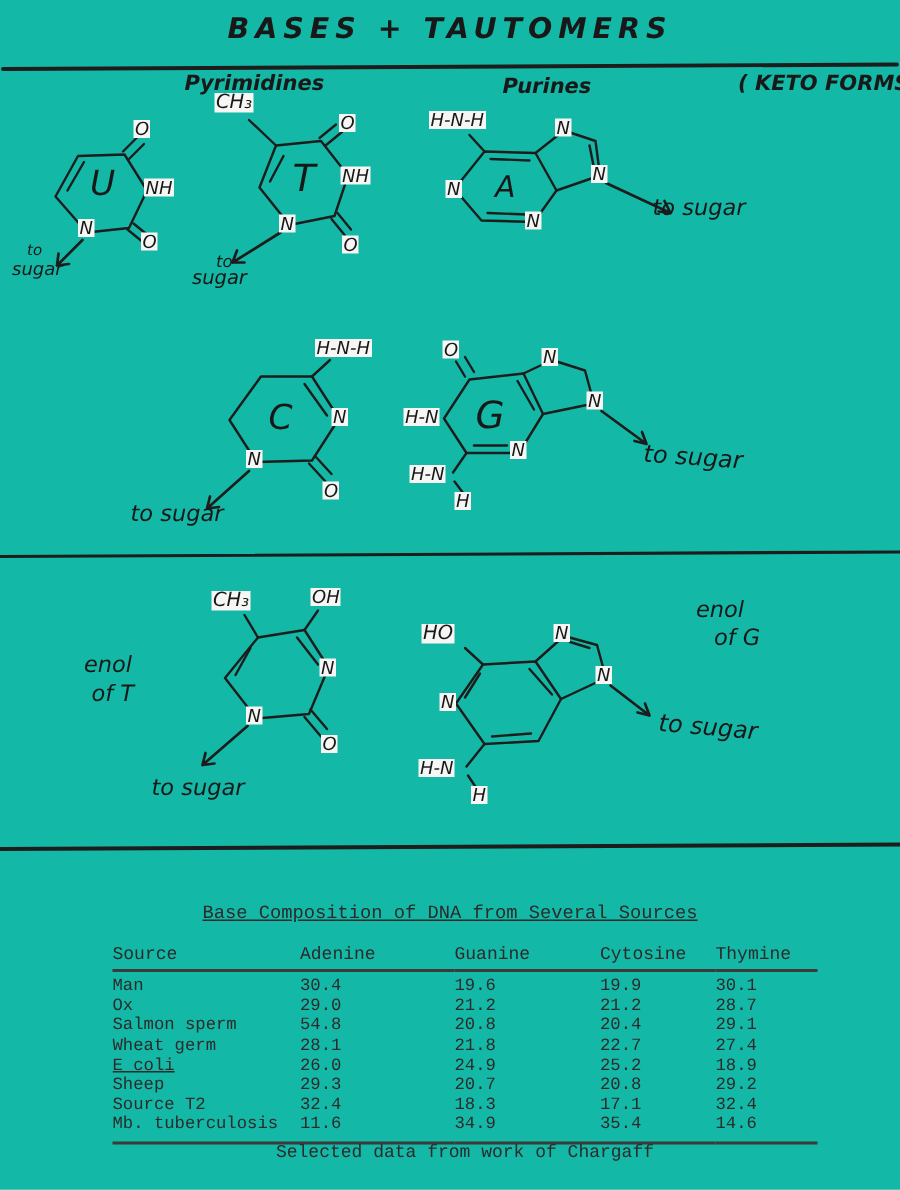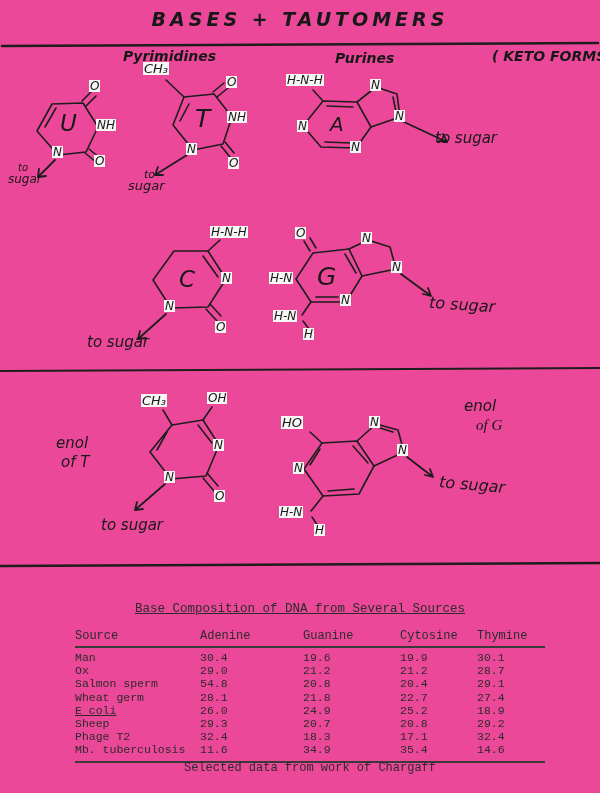--- a/index.html
+++ b/index.html
@@ -1,16 +1,16 @@
 <!DOCTYPE html>
 <html><head>
 <meta charset="utf-8">
 <style>
   html,body{margin:0;padding:0;}
-  .page{position:relative;width:600px;height:793px;background:#ec4899;overflow:hidden;
+  .page{position:relative;width:600px;height:793px;background:#14b8a6;overflow:hidden;
         font-family:"DejaVu Sans",sans-serif;}
   .art{position:absolute;left:0;top:0;}
   .art path{stroke:#1d1d1d;stroke-width:1.6;fill:none;stroke-linecap:round;stroke-linejoin:round;}
   .art path.rule{stroke-width:2.1;}
   .art path.thick{stroke-width:2.6;}
   .art path.arrow{stroke-width:1.8;}
   .hw{position:absolute;font-family:"DejaVu Sans",sans-serif;font-style:italic;color:#181818;
       white-space:nowrap;line-height:1;}
   .atom{background:#f6f6f4;padding:0 1px;font-size:12px;}
   .ltr{font-size:23px;}
@@ -167,21 +167,21 @@
   <span class="hw" style="left:56px;top:436px;font-size:15px;">enol</span>
   <span class="hw" style="left:61px;top:455px;font-size:15px;">of T</span>
   <span class="hw atom" style="left:141px;top:394px;font-size:13px;">CH₃</span>
   <span class="hw atom" style="left:207px;top:392px;">OH</span>
   <span class="hw atom" style="left:213px;top:439px;">N</span>
   <span class="hw atom" style="left:164px;top:471px;">N</span>
   <span class="hw atom" style="left:214px;top:490px;">O</span>
   <span class="hw sugar" style="left:101px;top:518px;">to sugar</span>
 
   <span class="hw" style="left:464px;top:399px;font-size:15px;">enol</span>
-  <span class="hw" style="left:476px;top:418px;font-size:15px;font-family:Liberation Serif, serif;">of G</span>
+  <span class="hw" style="left:476px;top:418px;font-size:15px;">of G</span>
   <span class="hw atom" style="left:281px;top:416px;font-size:13px;">HO</span>
   <span class="hw atom" style="left:293px;top:462px;">N</span>
   <span class="hw atom" style="left:369px;top:416px;">N</span>
   <span class="hw atom" style="left:397px;top:444px;">N</span>
   <span class="hw atom" style="left:279px;top:506px;">H-N</span>
   <span class="hw atom" style="left:314px;top:524px;">H</span>
   <span class="hw" style="left:439px;top:477px;font-size:16px;transform:rotate(5deg);">to sugar</span>
 
   <div class="tbl-title">Base Composition of DNA from Several Sources</div>
 
@@ -239,21 +239,21 @@
         <td>18.9</td>
       </tr>
       <tr>
         <td>Sheep</td>
         <td>29.3</td>
         <td>20.7</td>
         <td>20.8</td>
         <td>29.2</td>
       </tr>
       <tr>
-        <td>Phage T2</td>
+        <td>Source T2</td>
         <td>32.4</td>
         <td>18.3</td>
         <td>17.1</td>
         <td>32.4</td>
       </tr>
       <tr>
         <td>Mb. tuberculosis</td>
         <td>11.6</td>
         <td>34.9</td>
         <td>35.4</td>

